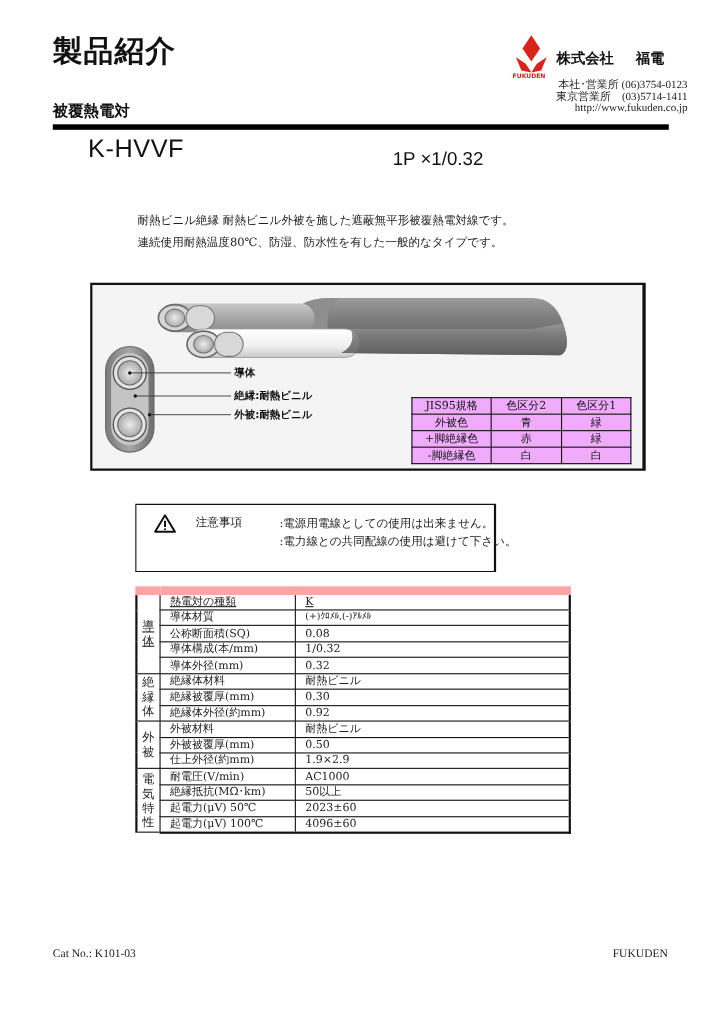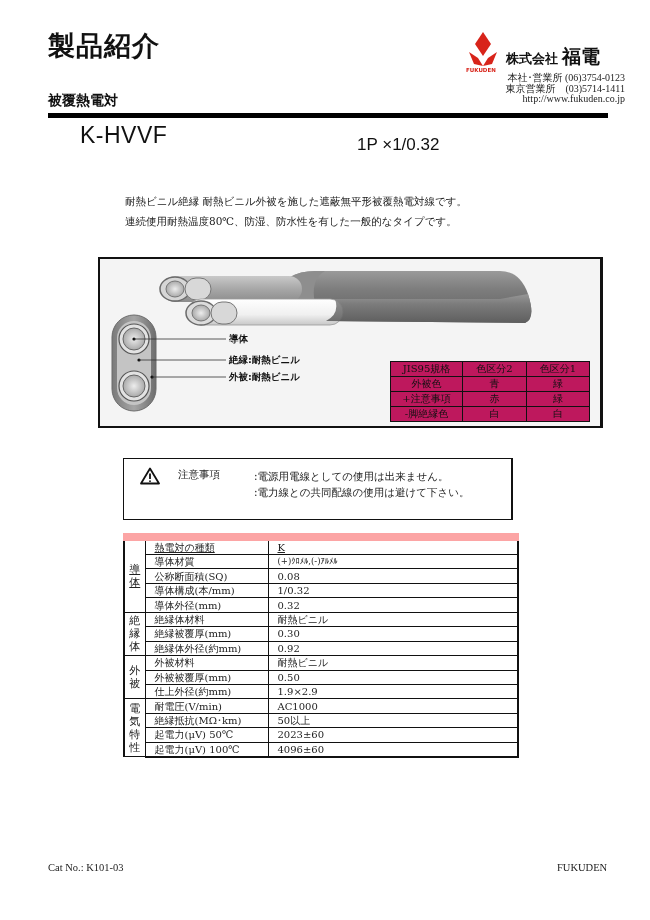--- a/index.html
+++ b/index.html
@@ -6,42 +6,42 @@
   html, body { width: 650px; height: 920px; background: #ffffff; overflow: hidden; }
   body { position: relative; font-family: "DejaVu Serif", serif; color: #111; }
 
   .page-title { position: absolute; left: 48px; top: 28px; font-family: "DejaVu Sans", sans-serif; font-size: 27px; font-weight: bold; letter-spacing: 1px; color: #111; }
   .subtitle { position: absolute; left: 48px; top: 92px; font-family: "DejaVu Sans", sans-serif; font-size: 14px; font-weight: bold; color: #111; }
   .rule { position: absolute; left: 48px; top: 113px; width: 560px; height: 5px; background: #000; }
 
   .logo-block { position: absolute; left: 466px; top: 30px; width: 160px; height: 44px; }
   .logo-mark { position: absolute; left: 0; top: 0; width: 34px; height: 44px; }
   .logo-company { position: absolute; left: 40px; top: 14px; font-family: "DejaVu Sans", sans-serif; font-size: 13px; font-weight: bold; color: #111; white-space: nowrap; }
-  .logo-company .big { font-size: 19px; margin-left: 4px; }
+  .logo-company .big { font-size: 13px; margin-left: 20px; }
   .logo-sub { position: absolute; left: 0; top: 37px; font-family: "DejaVu Sans", sans-serif; font-size: 5.5px; font-weight: bold; color: #d8241a; letter-spacing: 0; }
 
   .contact { position: absolute; left: 495px; top: 73px; width: 130px; text-align: right; font-family: "Liberation Serif", serif; font-size: 10px; line-height: 10.5px; color: #222; white-space: nowrap; }
 
   .model { position: absolute; left: 80px; top: 122px; font-family: "Liberation Sans", sans-serif; font-size: 23px; color: #111; letter-spacing: 0.5px; }
   .model-spec { position: absolute; left: 357px; top: 135px; font-family: "Liberation Sans", sans-serif; font-size: 17px; color: #111; }
 
   .desc { position: absolute; left: 93px; top: 191px; font-family: "DejaVu Serif", serif; font-size: 10.5px; line-height: 20px; color: #222; white-space: nowrap; margin-left: 32px; }
 
-  .figure { position: absolute; left: 98px; top: 257px; width: 505px; height: 171px; border: 2px solid #111; border-right-width: 3px; background: #f4f4f4; overflow: hidden; }
+  .figure { position: absolute; left: 82px; top: 257px; width: 505px; height: 171px; border: 2px solid #111; border-right-width: 3px; background: #f4f4f4; overflow: hidden; }
   .figure svg { position: absolute; left: 0; top: 0; }
 
   .callout { position: absolute; font-family: "DejaVu Sans", sans-serif; font-size: 9.5px; font-weight: bold; color: #111; white-space: nowrap; }
 
-  .color-table { position: absolute; left: 290px; top: 102px; border-collapse: collapse; background: #be185d; font-family: "DejaVu Serif", serif; font-size: 10px; }
+  .color-table { position: absolute; left: 290px; top: 102px; border-collapse: collapse; background: #f0abfc; font-family: "DejaVu Serif", serif; font-size: 10px; }
   .color-table td { border: 1.5px solid #111; height: 14.5px; text-align: center; padding: 0 4px; white-space: nowrap; }
   .color-table td.c0 { width: 72px; }
   .color-table td.c1 { width: 64px; }
   .color-table td.c2 { width: 63px; }
 
-  .notice { position: absolute; left: 123px; top: 458px; width: 390px; height: 62px; border: 1.5px solid #111; border-right-width: 2.5px; border-bottom-width: 1px; background: #fff; }
+  .notice { position: absolute; left: 123px; top: 458px; width: 328px; height: 62px; border: 1.5px solid #111; border-right-width: 2.5px; border-bottom-width: 1px; background: #fff; }
   .notice .warn-icon { position: absolute; left: 16px; top: 8px; width: 20px; height: 18px; }
   .notice .notice-title { position: absolute; left: 54px; top: 9px; font-size: 10.5px; color: #222; white-space: nowrap; }
   .notice .notice-lines { position: absolute; left: 130px; top: 9px; font-size: 10.5px; line-height: 16px; color: #222; white-space: nowrap; }
 
   .spec-table { position: absolute; left: 123px; top: 533px; border-collapse: collapse; font-family: "DejaVu Serif", serif; font-size: 10px; color: #222; }
   .spec-table td { border: 1px solid #111; height: 14.45px; padding: 0 0 0 9px; white-space: nowrap; line-height: 13px; }
   .spec-table td.grp { width: 21px; padding: 0; text-align: center; font-size: 11px; line-height: 13px; border-left: 2px solid #111; }
   .spec-table td.grp span { display: block; }
   .spec-table td.lbl { width: 123px; }
   .spec-table td.val { width: 250px; border-right: 2px solid #111; }
@@ -154,21 +154,21 @@
       <td class="c0">JIS95規格</td>
       <td class="c1">色区分2</td>
       <td class="c2">色区分1</td>
     </tr>
     <tr>
       <td>外被色</td>
       <td>青</td>
       <td>緑</td>
     </tr>
     <tr>
-      <td>+注意事項</td>
+      <td>+脚絶縁色</td>
       <td>赤</td>
       <td>緑</td>
     </tr>
     <tr>
       <td>-脚絶縁色</td>
       <td>白</td>
       <td>白</td>
     </tr>
   </tbody>
     </table>

